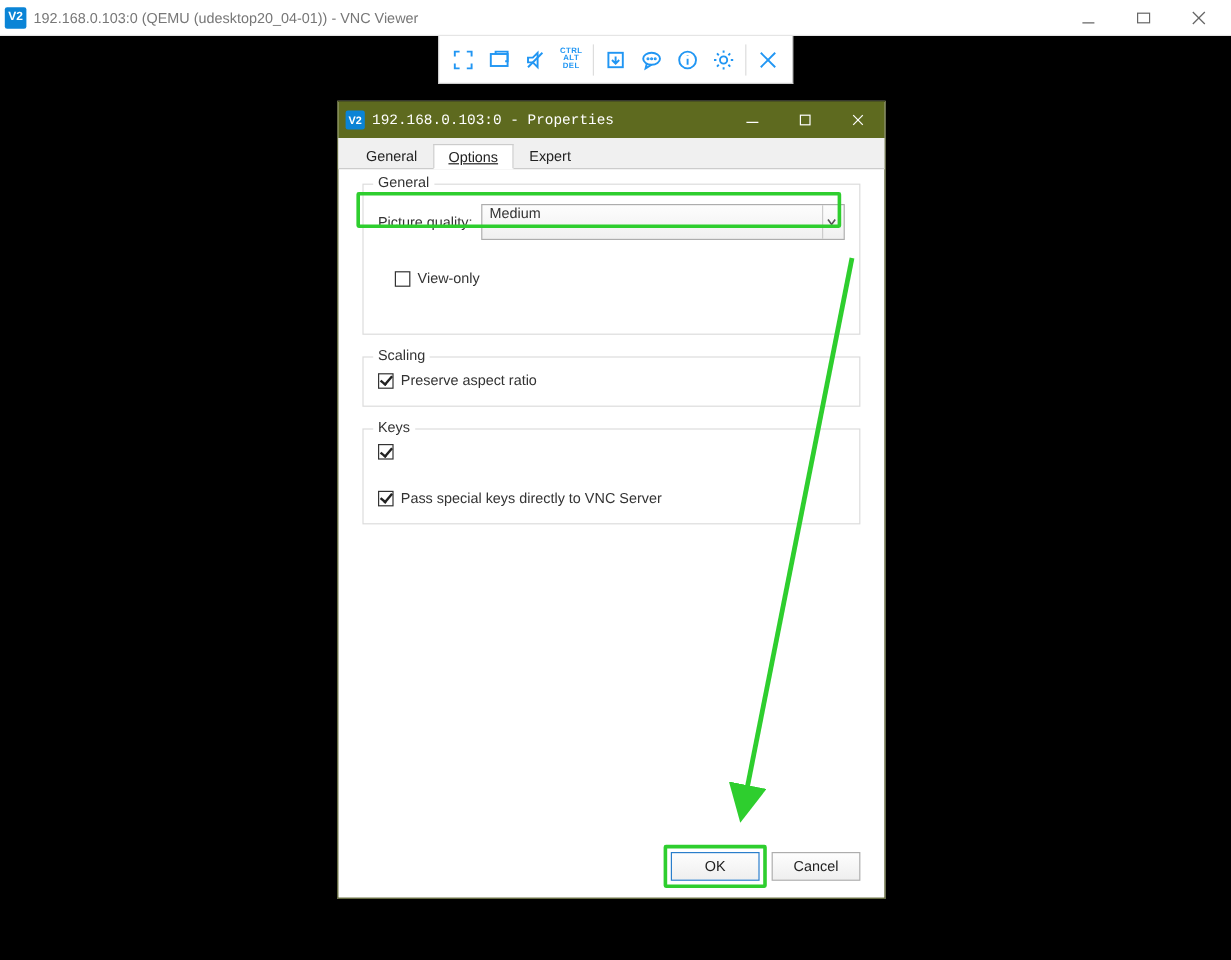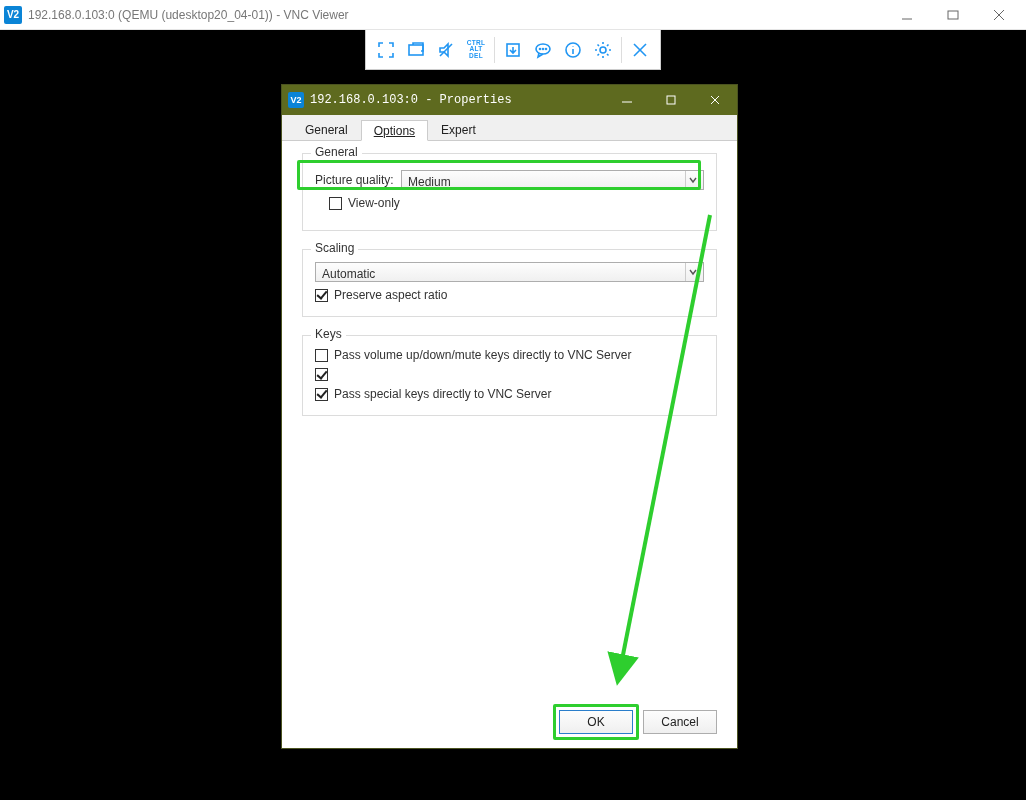--- a/index.html
+++ b/index.html
@@ -131,30 +131,30 @@
     margin-bottom: 18px;
     position: relative;
   }
   .groupbox .legend {
     position: absolute;
     top: -9px; left: 8px;
     background: #fff;
     padding: 0 4px;
     color: #333;
   }
-  .row { display:flex; align-items:center; gap:6px; margin-bottom:6px; }
+  .row { display:flex; align-items:center; gap:6px; margin-bottom:25px; }
   .row:last-child { margin-bottom: 0; }
 
   .pq-label { width: 80px; }
   .combo {
     flex:1;
-    height: 20px;
+    height: 30px;
     border: 1px solid #adadad;
     background: linear-gradient(#fdfdfd,#f0f0f0);
-    display:flex; align-items:flex-end; justify-content:space-between;
+    display:flex; align-items:flex-start; justify-content:space-between;
     padding: 0 4px 0 6px;
   }
   .combo .chev { width:14px; display:flex; align-items:center; justify-content:center; border-left:1px solid #ccc; height:100%; }
   .combo .chev svg { stroke:#555; stroke-width:1.4; fill:none; }
 
   .pq-highlight {
     position:absolute;
     border:3px solid #2ece2e;
     border-radius:2px;
     pointer-events:none;
@@ -334,41 +334,27 @@
           <span class="checkbox"></span>
           <span>View-only</span>
         </div>
 
         <div class="pq-highlight" style="left:-6px; top:6px; width:404px; height:30px;"></div>
       </div>
 
       <div class="groupbox">
         <span class="legend">Scaling</span>
         <div class="row">
-          <div class="combo" style="width:100%;">
-            <span>Automatic</span>
-            <span class="chev">
-              <svg width="10" height="10">
-                  <polyline points="2,3 5,7 8,3"></polyline>
-                </svg>
-            </span>
-          </div>
-        </div>
-        <div class="row">
           <span class="checkbox checked"></span>
           <span>Preserve aspect ratio</span>
         </div>
       </div>
 
       <div class="groupbox">
         <span class="legend">Keys</span>
-        <div class="row">
-          <span class="checkbox"></span>
-          <span>Pass volume up/down/mute keys directly to VNC Server</span>
-        </div>
         <div class="row">
           <span class="checkbox checked"></span>
         </div>
         <div class="row">
           <span class="checkbox checked"></span>
           <span>Pass special keys directly to VNC Server</span>
         </div>
       </div>
 
     </div>

